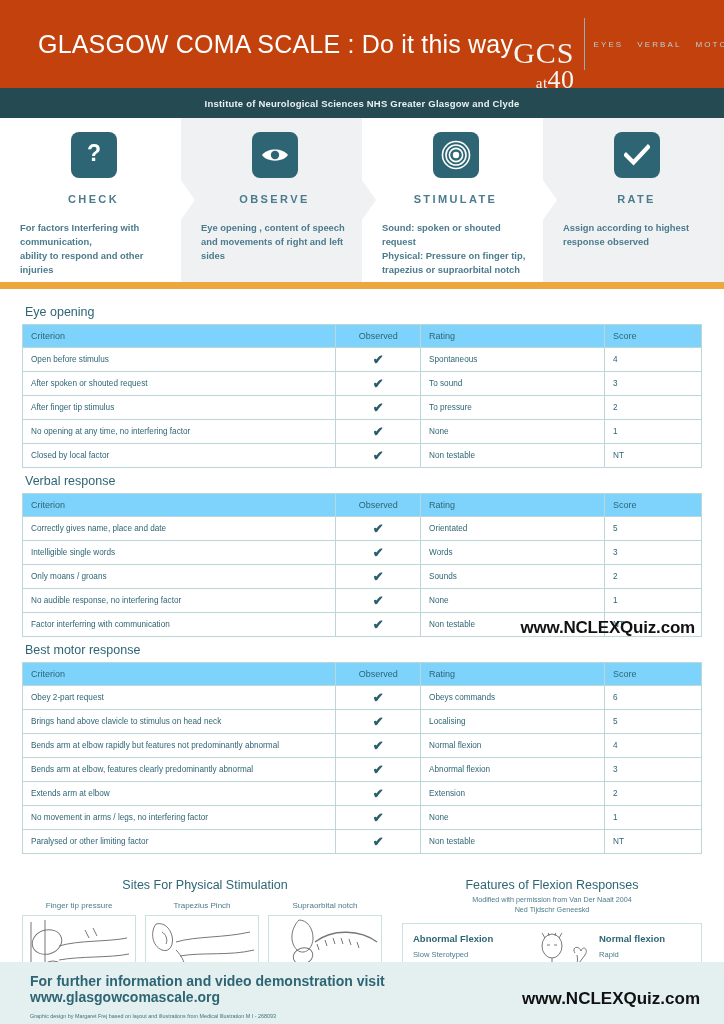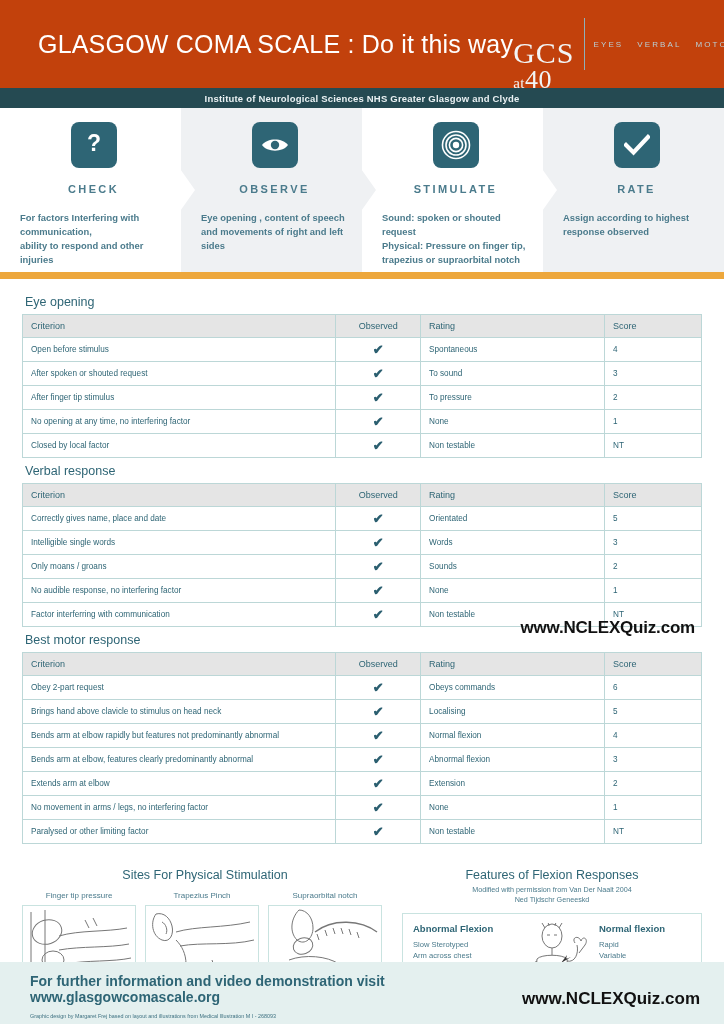--- a/index.html
+++ b/index.html
@@ -15,30 +15,30 @@
   .header {
     height: 88px; background: #c2410c;
     display: flex; align-items: center; justify-content: space-between;
     padding: 0 22px 0 38px;
   }
   .header-title {
     color: #ffffff; font-size: 25px; font-weight: 400;
     letter-spacing: .2px; white-space: nowrap;
   }
   .logo { display: flex; align-items: center; gap: 9px; }
-  .logo-left { text-align: left; color: #f2f5f6; line-height: .95; margin-top: 44px; }
+  .logo-left { text-align: right; color: #f2f5f6; line-height: .95; margin-top: 44px; }
   .logo-gcs { font-family: "Liberation Serif", serif; font-size: 30px; letter-spacing: 1px; }
   .logo-at40 { font-family: "Liberation Serif", serif; font-size: 26px; letter-spacing: .5px; }
   .logo-at40 .at { font-size: 15px; }
   .logo-div { width: 1px; height: 52px; background: #8fb0b9; }
   .logo-right { display: flex; flex-direction: row; gap: 14px; color: #b9cfd6;
                 font-size: 8px; letter-spacing: 2.1px; }
 
   .subbar {
-    height: 20px; background: #254a52; display: flex;
+    height: 30px; background: #254a52; display: flex;
     align-items: center; justify-content: center;
   }
   .subbar span { color: #eaf1f3; font-size: 9.5px; font-weight: bold; letter-spacing: .2px; }
 
   
   .steps { display: flex; height: 164px; position: relative; background: #fff; }
   .step { width: 181px; position: relative; padding: 14px 14px 0 20px; }
   .step.shaded { background: #eff1f3; }
   .step .chev-in, .step .chev-out { position: absolute; top: 0; width: 14px; height: 100%; }
   .step.shaded .chev-in {
@@ -67,21 +67,21 @@
   .body-wrap { padding: 10px 22px 0 22px; }
   .sec-title {
     color: #2e6575; font-size: 12.5px; margin: 6px 0 5px 3px; font-weight: 400;
   }
   table { width: 100%; border-collapse: collapse; table-layout: fixed; }
   th, td {
     border: 1px solid #bcd7d7; color: #2e6575;
     font-size: 8.2px; font-weight: normal; text-align: left;
     padding: 5px 8px; height: 20px; vertical-align: middle;
   }
-  thead th { background: #e5e5e5; font-size: 9px; padding: 6px 8px; height: 22px; }
+  thead th { background: #7dd3fc; font-size: 9px; padding: 6px 8px; height: 22px; }
   .c-crit { width: 310px; }
   .c-obs  { width: 84px; text-align: center; }
   .c-rate { width: 182px; }
   .c-score{ width: 96px; }
   td.c-obs { text-align: center; }
   .tick { color: #2b5f70; font-size: 13px; font-weight: bold; line-height: 1; }
 
   .watermark-mid {
     position: absolute; right: 29px; top: 618px;
     font-size: 17px; font-weight: bold; color: #111; letter-spacing: -.2px;

